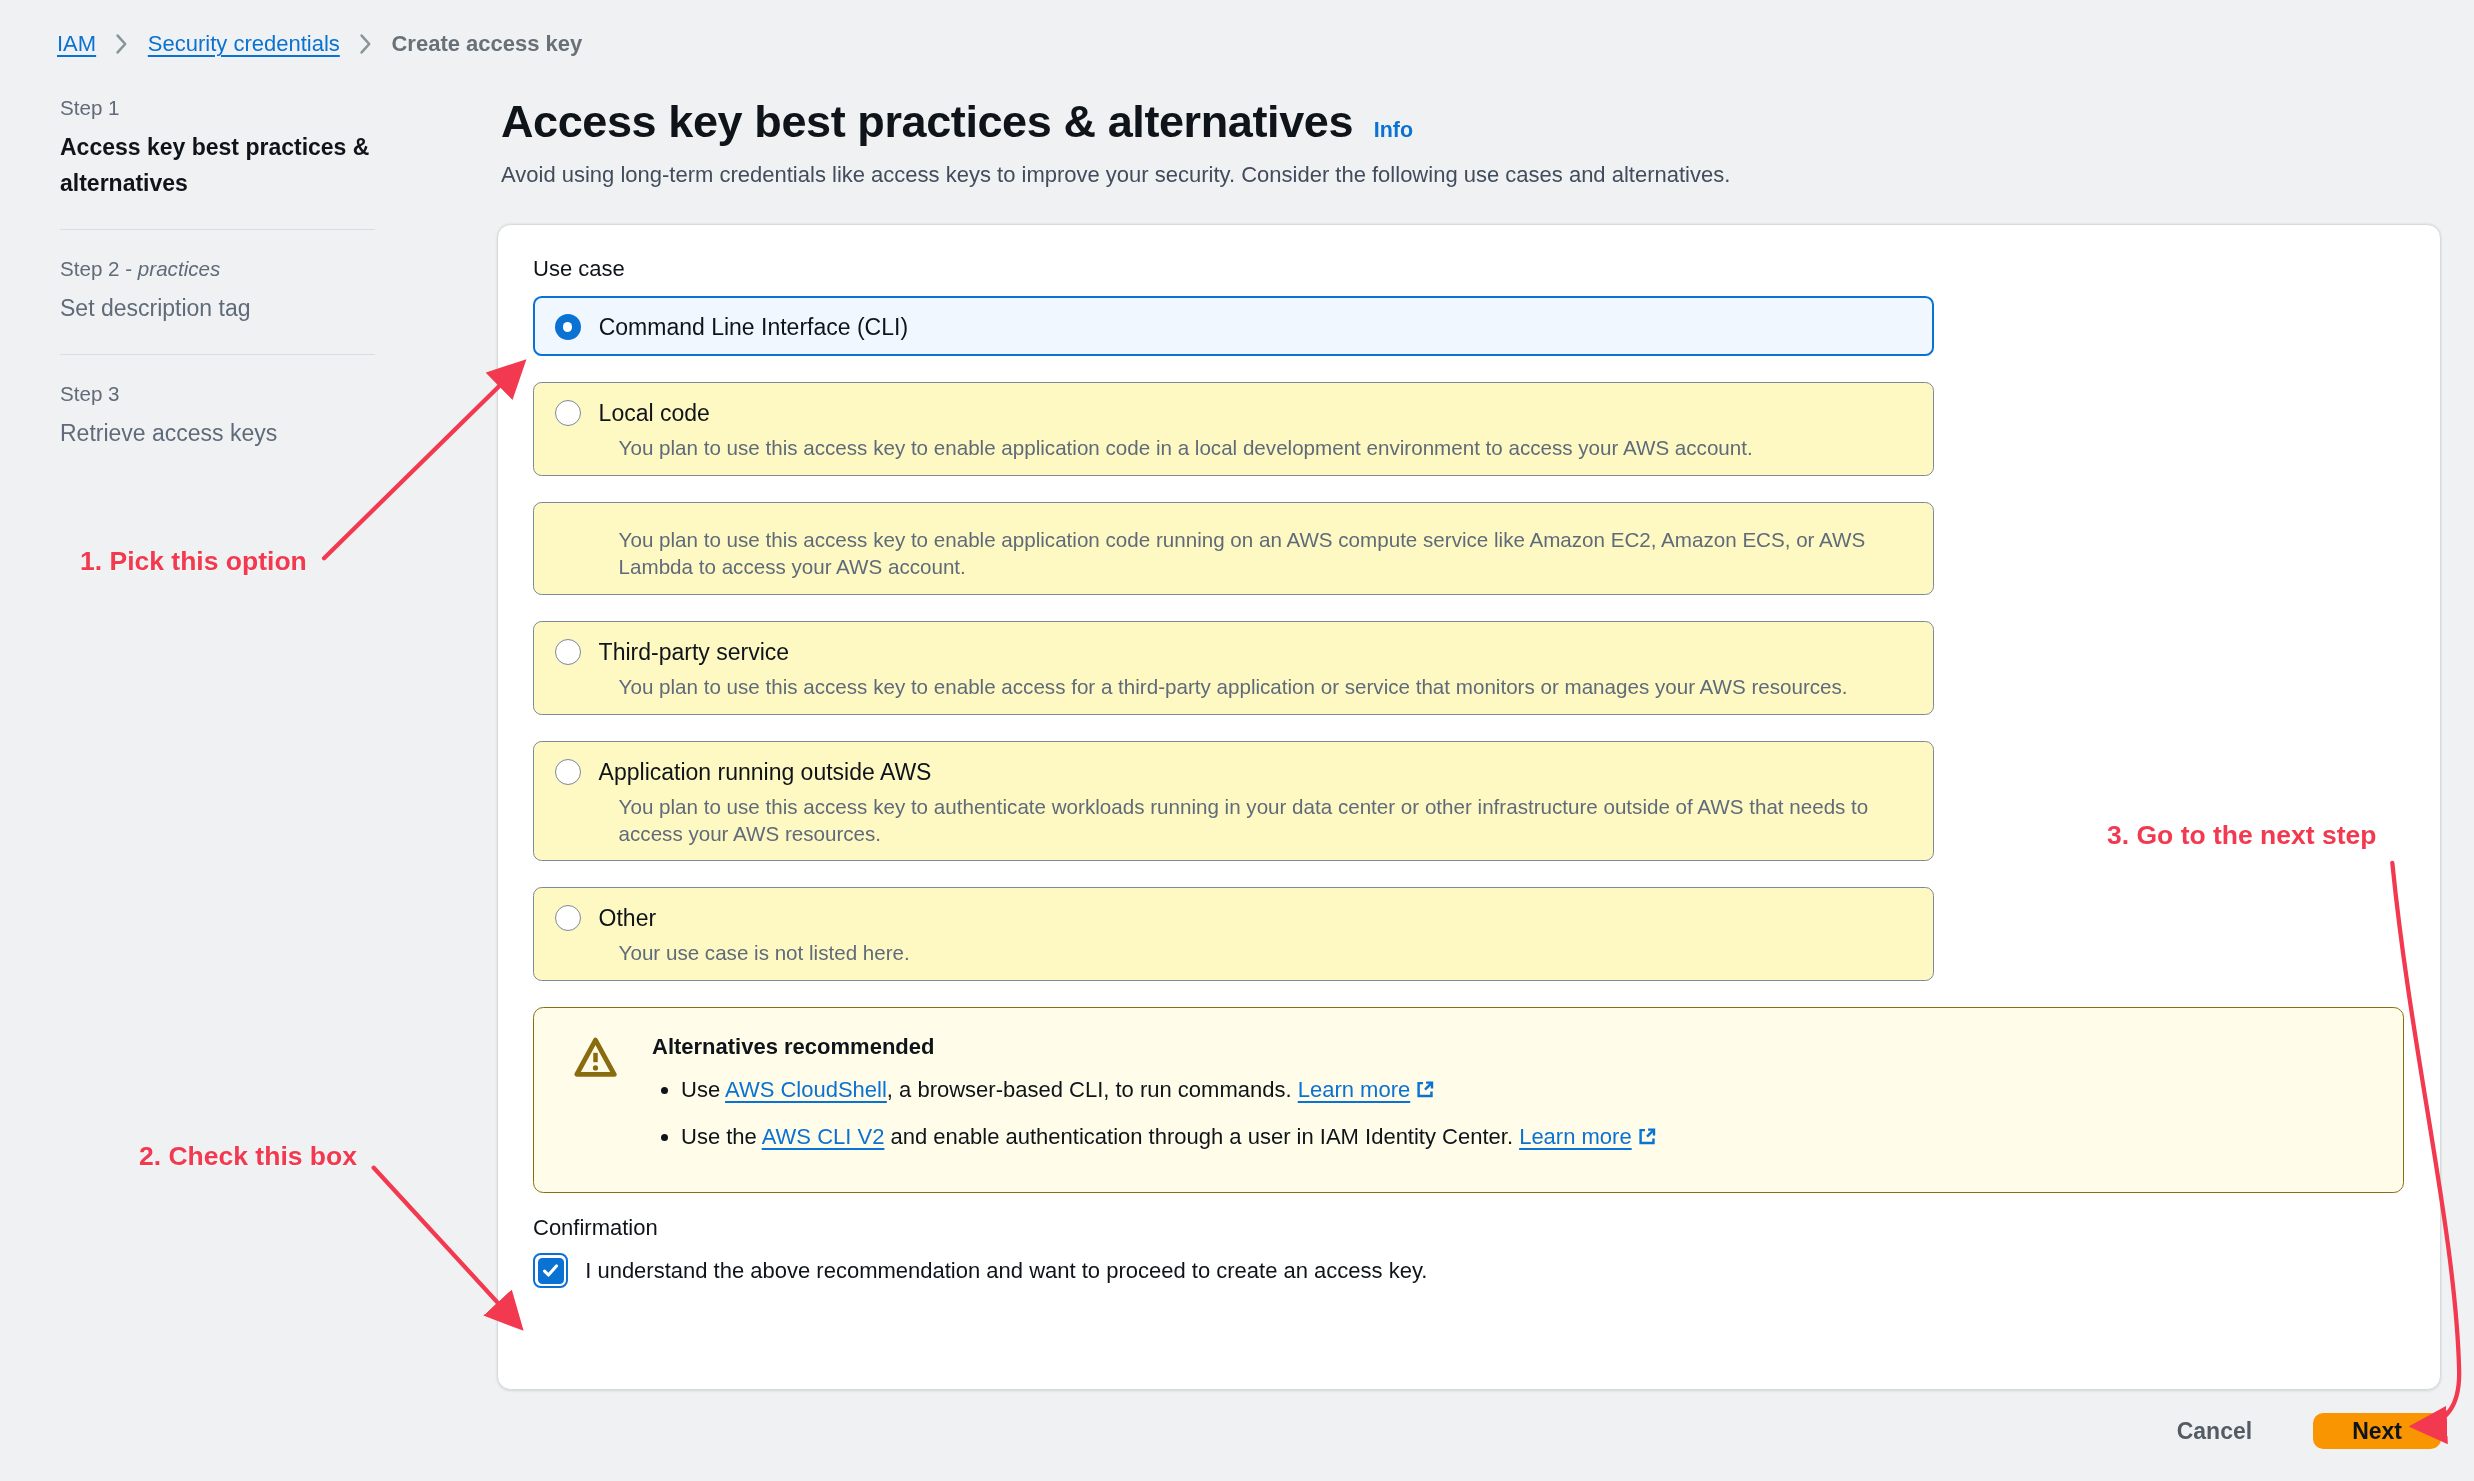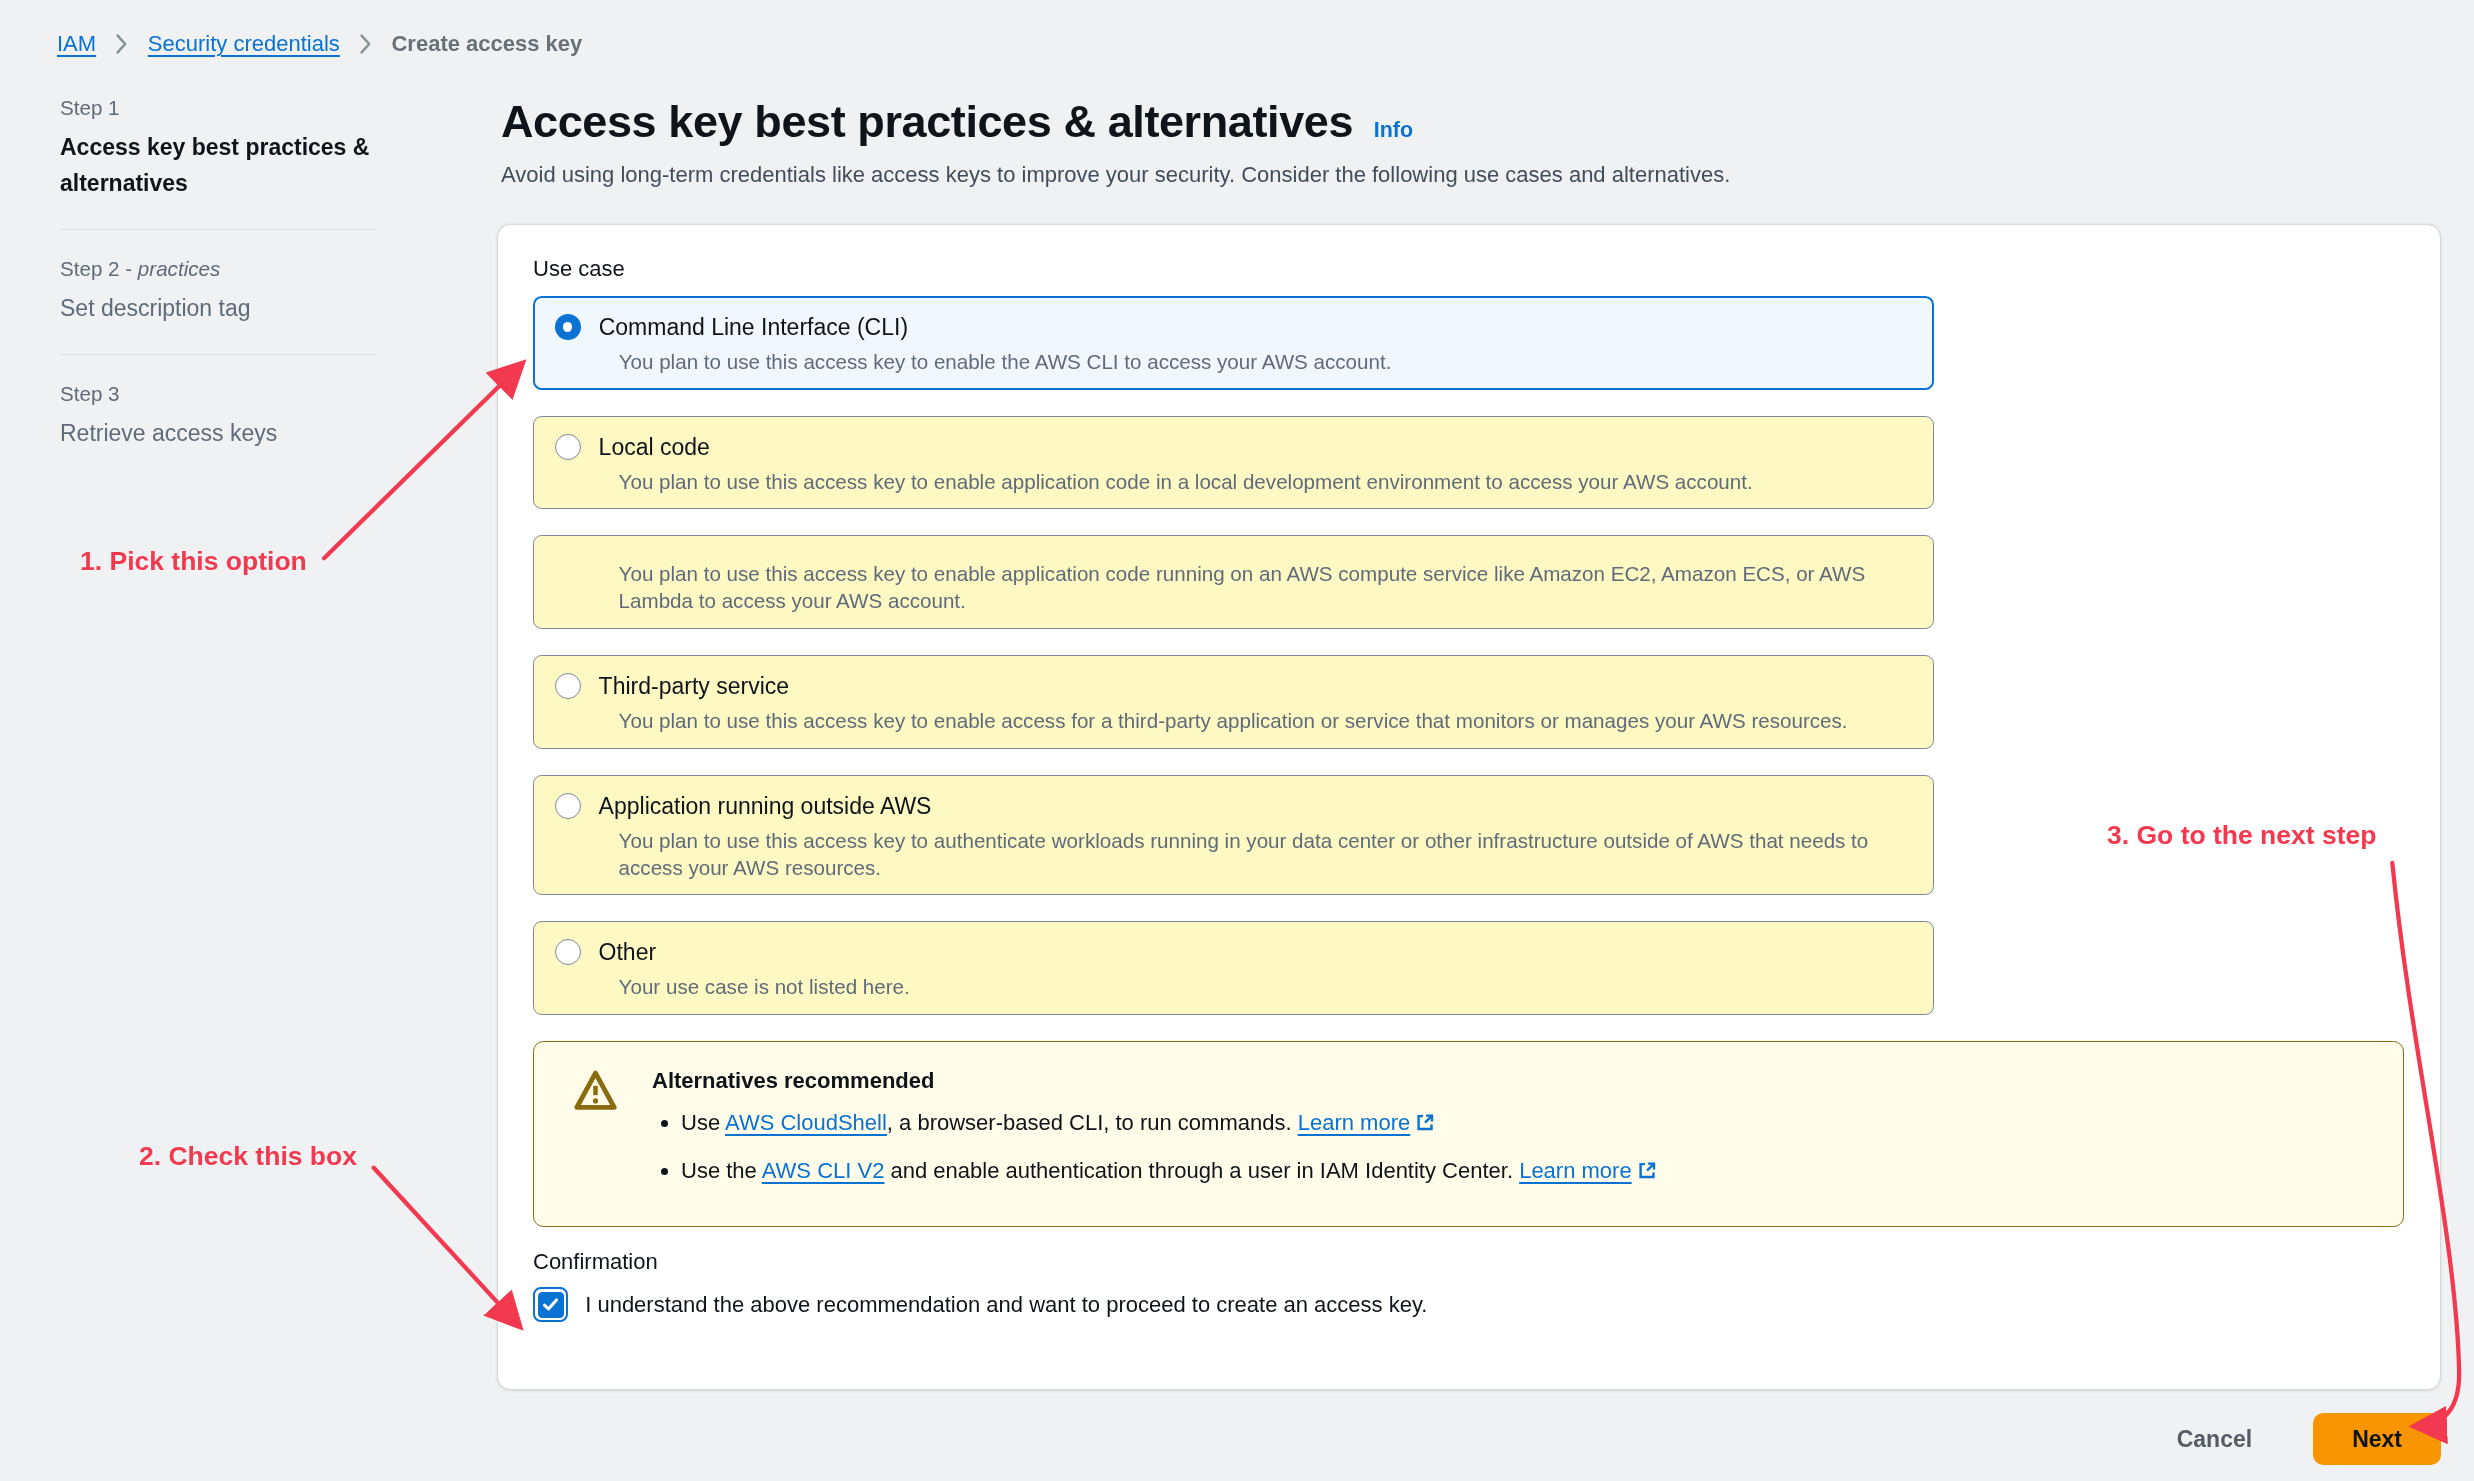--- a/index.html
+++ b/index.html
@@ -75,21 +75,21 @@
   .ext{display:inline-block;vertical-align:-2.6px;margin-left:5.1px;}
   
   .confirm-label{margin-top:22px;font-size:22px;color:var(--ink);}
   .confirm-row{margin-top:12px;display:flex;align-items:center;gap:17px;}
   .cb-ring{flex:0 0 auto;border:2.6px solid var(--blue);border-radius:7.7px;background:#fff;padding:2.6px;display:inline-flex;cursor:pointer;}
   .cb-box{width:26px;height:26px;border-radius:4.3px;background:var(--blue);display:flex;align-items:center;justify-content:center;}
   .confirm-text{font-size:22px;color:var(--ink);}
   
   .footer{position:absolute;right:34px;top:1413px;display:flex;align-items:center;gap:55px;}
   .btn-cancel{background:none;border:0;font:inherit;font-size:23px;font-weight:bold;color:#545b64;cursor:pointer;}
-  .btn-next{background:var(--orange);border:0;border-radius:10.3px;height:52px;padding:0 39px;
+  .btn-next{background:var(--orange);border:0;border-radius:10.3px;height:36px;padding:0 39px;
     font:inherit;font-size:23px;font-weight:bold;color:var(--ink);cursor:pointer;}
   
   .annot{position:absolute;font-size:26.5px;font-weight:bold;color:var(--red);white-space:nowrap;
     text-shadow:0 0.9px 1.7px rgba(255,255,255,.7);z-index:12;}
   #annot-1{left:80px;top:546px;}
   #annot-2{left:139px;top:1141px;}
   #annot-3{left:2107px;top:820px;}
   .arrow-layer{position:absolute;left:0;top:0;z-index:11;pointer-events:none;}
 </style>
 </head>
@@ -140,21 +140,20 @@
 
 <section class="card">
   <div class="field-label">Use case</div>
 
   <div class="tiles">
     <div class="tile selected">
       <div class="tile-head">
         <span class="radio on"></span>
         <span class="tile-title">Command Line Interface (CLI)</span>
       </div>
-      <div class="tile-desc">You plan to use this access key to enable the AWS CLI to access your AWS account.</div>
     </div>
 
     <div class="tile">
       <div class="tile-head">
         <span class="radio"></span>
         <span class="tile-title">Local code</span>
       </div>
       <div class="tile-desc">You plan to use this access key to enable application code in a local development environment to access your AWS account.</div>
     </div>
 

